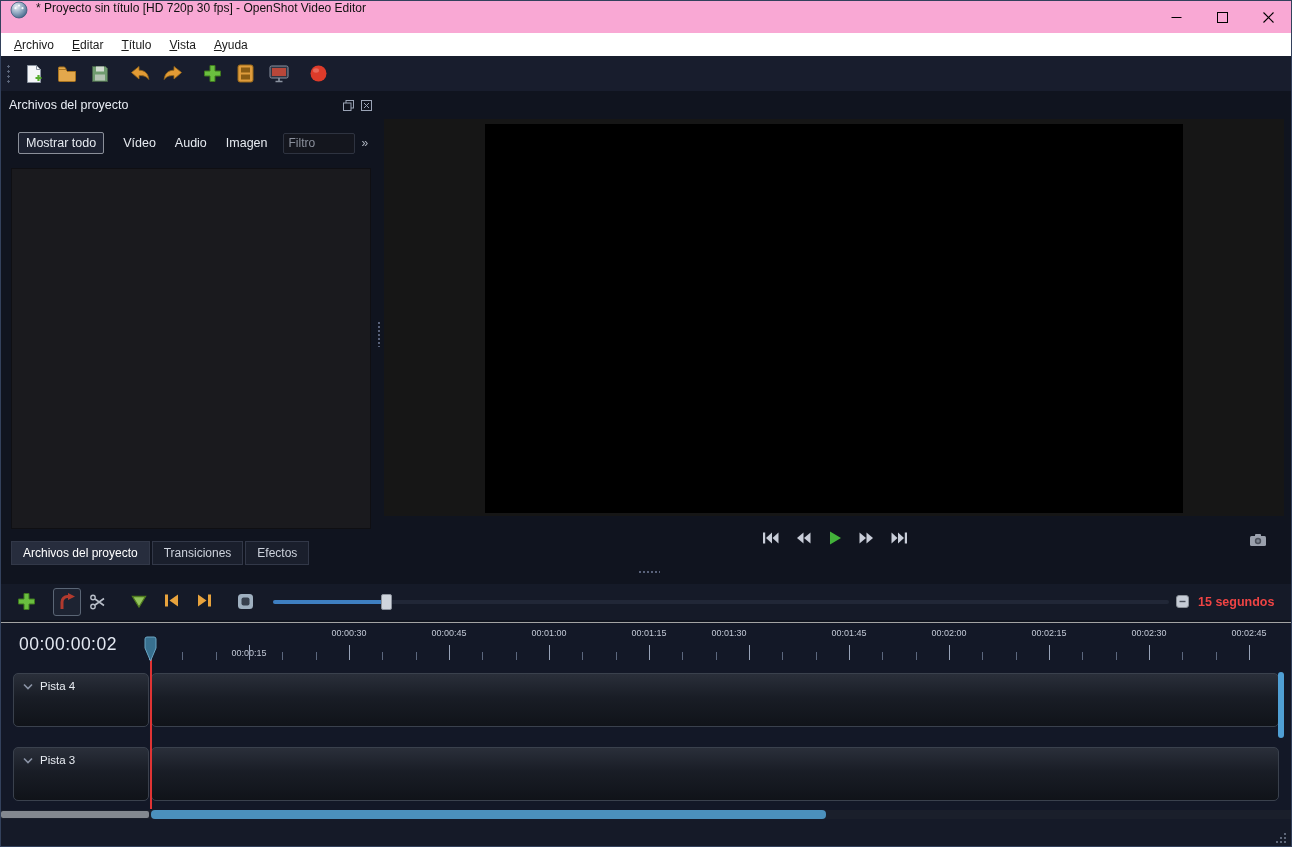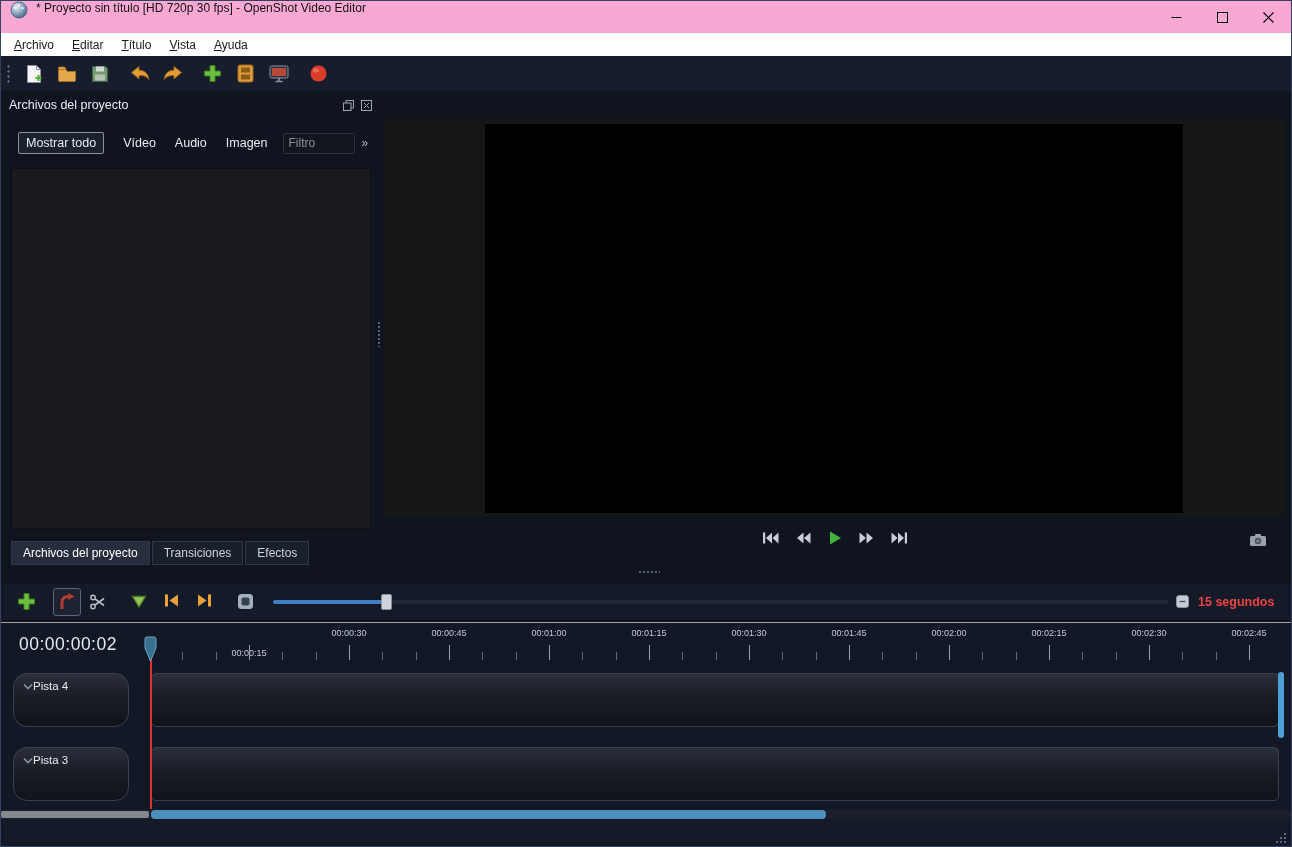--- a/index.html
+++ b/index.html
@@ -73,21 +73,21 @@
   .ruler-ticks { position:absolute; inset:0; }
   .tick-label { position:absolute; top:5px; transform:translateX(-50%); font-size:9px; color:#c3c9d6; }
   .tick { position:absolute; width:1px; }
   .tick.major { top:22px; height:15px; background:#97a2b8; }
   .tick.minor { top:29px; height:8px;  background:#5c677e; }
 
   
   .tracks-area { position:absolute; left:0; top:668px; right:0; height:141px; background:#131827; }
   .track-header, .track-lane { position:absolute; height:54px; border-radius:5px;
     background:linear-gradient(180deg,#2a2f3a 0%,#191d26 45%,#101319 100%); border:1px solid #3a414d; }
-  .track-header { left:12px; width:116px; padding:6px 0 0 9px; display:flex; align-items:flex-start; gap:0; cursor:pointer;border-radius:14px; }
+  .track-header { left:12px; width:136px; padding:6px 0 0 9px; display:flex; align-items:flex-start; gap:7px; cursor:pointer; }
   .track-lane { left:150px; width:1128px; cursor:pointer; }
   .track-caret { margin-top:3px; }
   .track-name { font-size:11.5px; color:#e8ecf2; }
 
   
   .playhead-line { position:absolute; left:149px; top:642px; width:2px; height:166px; background:#e03434; z-index:5; }
   .playhead-marker { position:absolute; left:143px; top:635px; z-index:6; cursor:ew-resize; display:flex; }
 
   
   .v-scrollbar { position:absolute; left:1277px; top:671px; width:6px; height:66px; background:#4f9fd4; border-radius:3px; cursor:pointer; z-index:7; }
@@ -349,21 +349,21 @@
   </div>
 
   <div class="ruler">
     <span class="current-time">00:00:00:02</span>
     <div class="ruler-ticks">
         <div class="tick-label" style="left: 248px; margin-top: 20px;">00:00:15</div>
         <div class="tick-label" style="left: 348px;">00:00:30</div>
         <div class="tick-label" style="left: 448px;">00:00:45</div>
         <div class="tick-label" style="left: 548px;">00:01:00</div>
         <div class="tick-label" style="left: 648px;">00:01:15</div>
-        <div class="tick-label" style="left: 748px;">00:01:30</div>
+        <div class="tick-label" style="left: 728px;">00:01:30</div>
         <div class="tick-label" style="left: 848px;">00:01:45</div>
         <div class="tick-label" style="left: 948px;">00:02:00</div>
         <div class="tick-label" style="left: 1048px;">00:02:15</div>
         <div class="tick-label" style="left: 1148px;">00:02:30</div>
         <div class="tick-label" style="left: 1248px;">00:02:45</div>
         <div class="tick major" style="left: 148px;"></div>
         <div class="tick minor" style="left: 181px;"></div>
         <div class="tick minor" style="left: 215px;"></div>
         <div class="tick major" style="left: 248px;"></div>
         <div class="tick minor" style="left: 281px;"></div>

